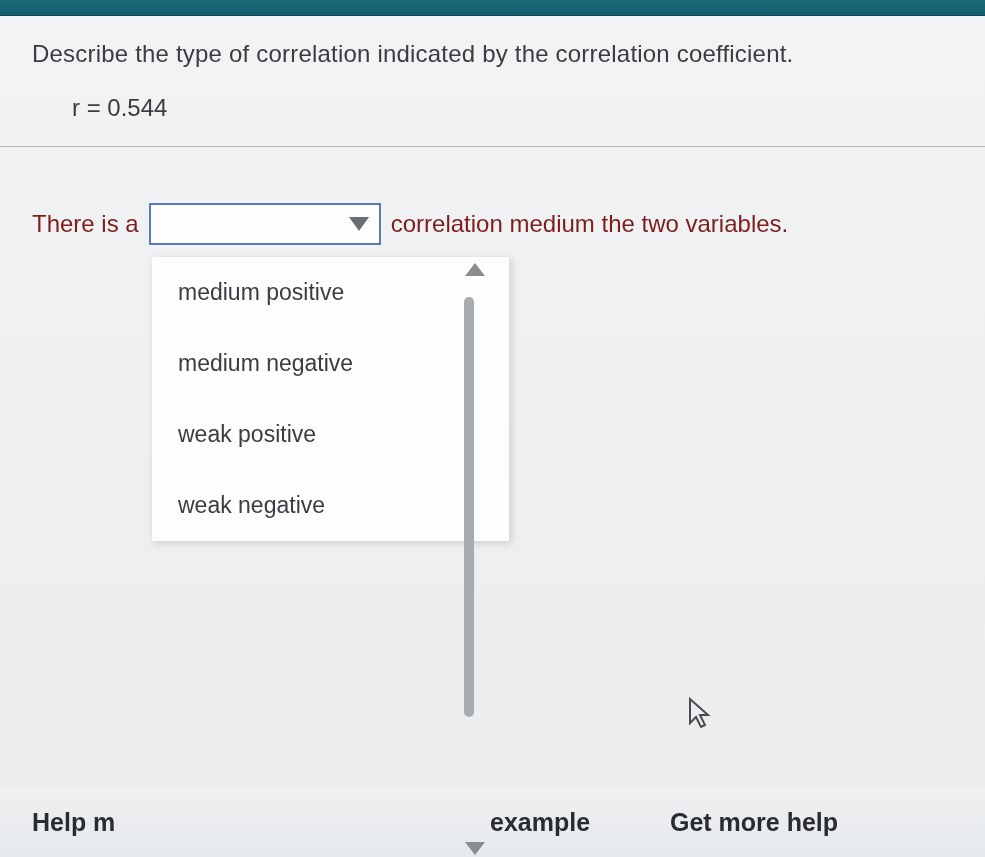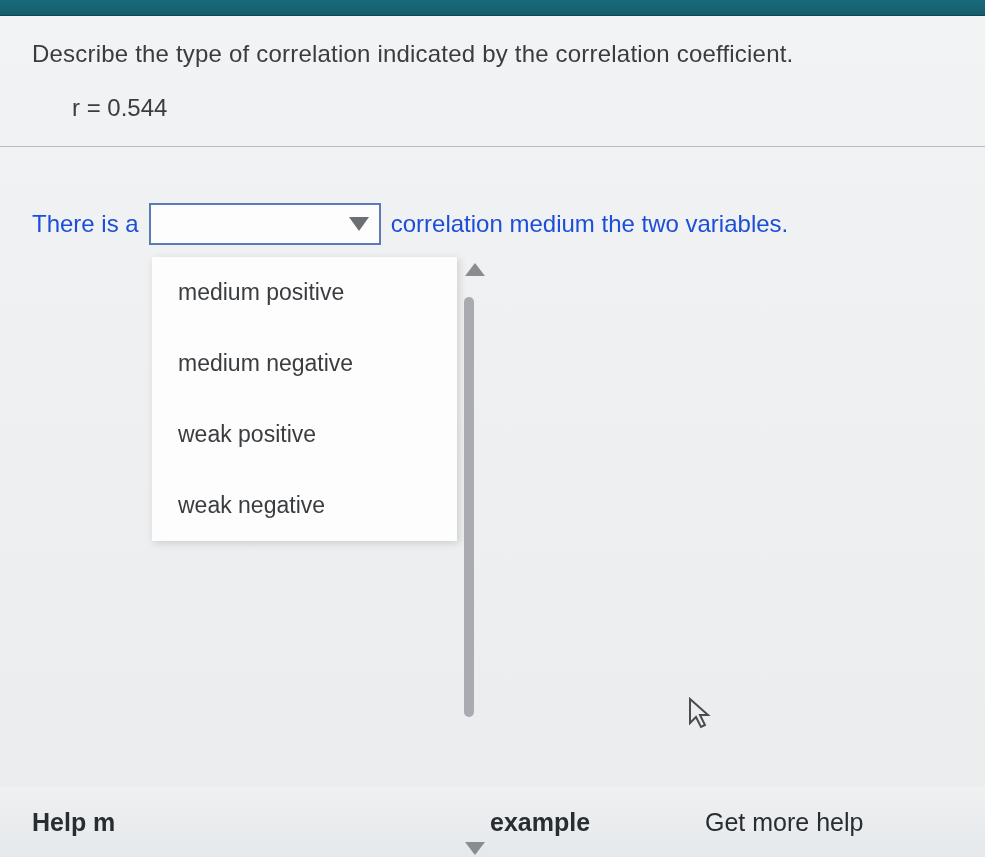--- a/index.html
+++ b/index.html
@@ -39,21 +39,21 @@
     }
     .answer-area {
       padding: 56px 32px 0 32px;
       position: relative;
     }
     .answer-row {
       display: flex;
       align-items: center;
       gap: 10px;
       font-size: 24px;
-      color: #1d4ed8;
+      color: #7f1d1d;
     }
     .dropdown-box {
       width: 232px;
       height: 42px;
       border: 2px solid #5a7ab8;
       background: #fdfdfd;
       display: flex;
       align-items: center;
       justify-content: flex-end;
       padding-right: 6px;
@@ -64,21 +64,21 @@
       height: 0;
       border-left: 10px solid transparent;
       border-right: 10px solid transparent;
       border-top: 14px solid #6b6e72;
       margin-right: 4px;
     }
     .dropdown-panel {
       position: absolute;
       left: 152px;
       top: 110px;
-      width: 305px;
+      width: 357px;
       background: #bef264;
       box-shadow: 2px 2px 8px rgba(0,0,0,0.15);
       z-index: 10;
     }
     .option-item {
       padding: 22px 26px;
       font-size: 23px;
       color: #3a3d40;
       cursor: pointer;
       background: #fdfdfd;
@@ -139,24 +139,24 @@
     }
     .example-label {
       font-size: 25px;
       font-weight: 700;
       color: #2a2d30;
       position: absolute;
       left: 490px;
     }
     .more-help-label {
       font-size: 25px;
-      font-weight: 400;
+      font-weight: 700;
       color: #2a2d30;
       position: absolute;
-      left: 705px;
+      left: 670px;
     }
   </style>
 </head>
 <body>
 
 <div class="top-bar"></div>
 
 <div class="question-area">
   <div class="question-text">Describe the type of correlation indicated by the correlation coefficient.</div>
   <div class="given-value">r = 0.544</div>

